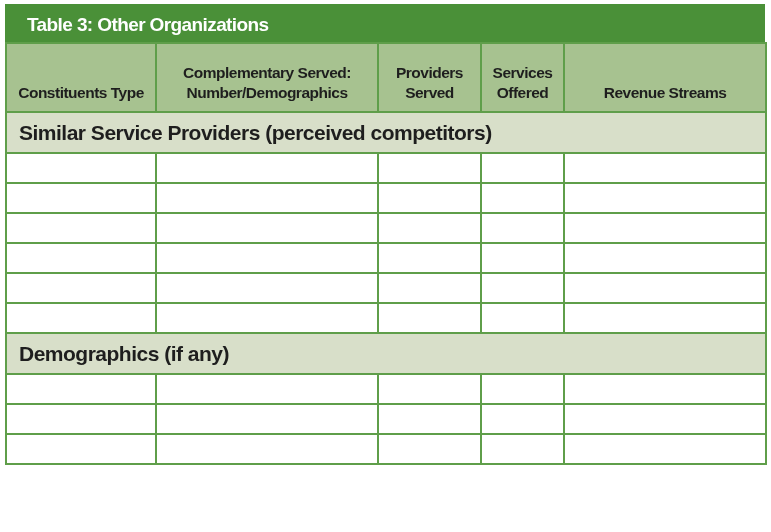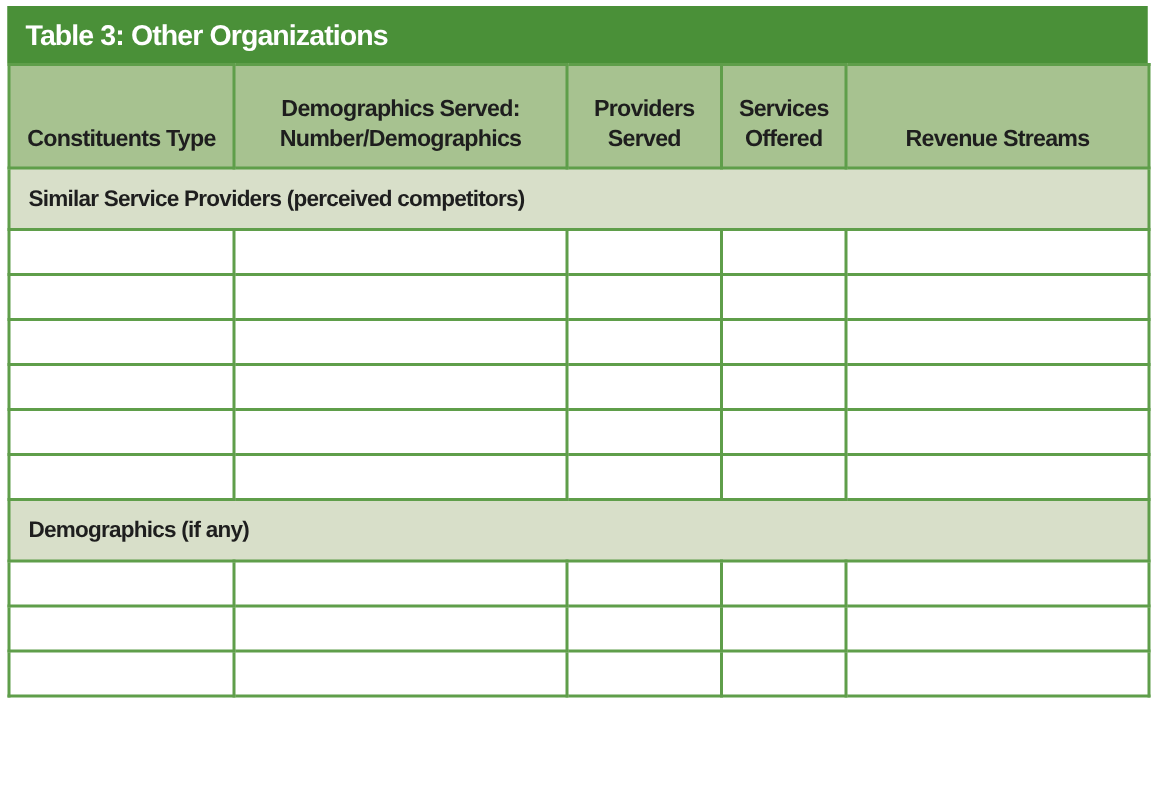--- a/index.html
+++ b/index.html
@@ -1,41 +1,41 @@
 <!DOCTYPE html>
 <html><head>
 <meta charset="utf-8">
 <style>
   html,body{margin:0;padding:0;background:#fff;}
   body{width:771px;height:532px;position:relative;overflow:hidden;font-family:"Liberation Sans",sans-serif;}
   .wrap{position:absolute;left:5px;top:4px;width:760px;}
-  .title{background:#4a9038;color:#fff;height:38px;line-height:38px;font-weight:bold;font-size:19px;padding-left:10px;letter-spacing:-0.6px;border:2px solid #4a9038;box-sizing:border-box;}
+  .title{background:#4a9038;color:#fff;height:38px;line-height:38px;font-weight:bold;font-size:19px;padding-left:20px;letter-spacing:-0.6px;border:2px solid #4a9038;box-sizing:border-box;}
   table{border-collapse:collapse;width:760px;table-layout:fixed;}
   td,th{border:2px solid #5f9e4a;padding:0;}
   th{background:#a7c290;color:#1e1e1e;font-size:15.5px;font-weight:bold;height:59px;vertical-align:bottom;padding-bottom:8px;line-height:20px;letter-spacing:-0.5px;text-align:center;}
-  td.sec{background:#d8dfc9;height:39px;font-weight:bold;font-size:15px;color:#1e1e1e;padding-left:12px;letter-spacing:-0.5px;}
+  td.sec{background:#d8dfc9;height:39px;font-weight:bold;font-size:21px;color:#1e1e1e;padding-left:12px;letter-spacing:-0.5px;}
   td.cell{background:#fff;height:28px;}
 </style>
 </head>
 <body>
 
 <div class="wrap">
   <div class="title">Table 3: Other Organizations</div>
   <table>
     <colgroup>
       <col style="width:150px">
         <col style="width:222px">
         <col style="width:103px">
         <col style="width:83px">
         <col style="width:202px">
     </colgroup>
     <thead>
       <tr>
         <th><span></span><br><span>Constituents Type</span></th>
-        <th><span>Demographics Served:</span><br><span>Number/Demographics</span></th>
+        <th><span>Complementary Served:</span><br><span>Number/Demographics</span></th>
         <th><span>Providers</span><br><span>Served</span></th>
         <th><span>Services</span><br><span>Offered</span></th>
         <th><span></span><br><span>Revenue Streams</span></th>
       </tr>
     </thead>
     <tbody>
       <tr>
           <td class="sec" colspan="5">Similar Service Providers (perceived competitors)</td>
         </tr>
       <tr>

